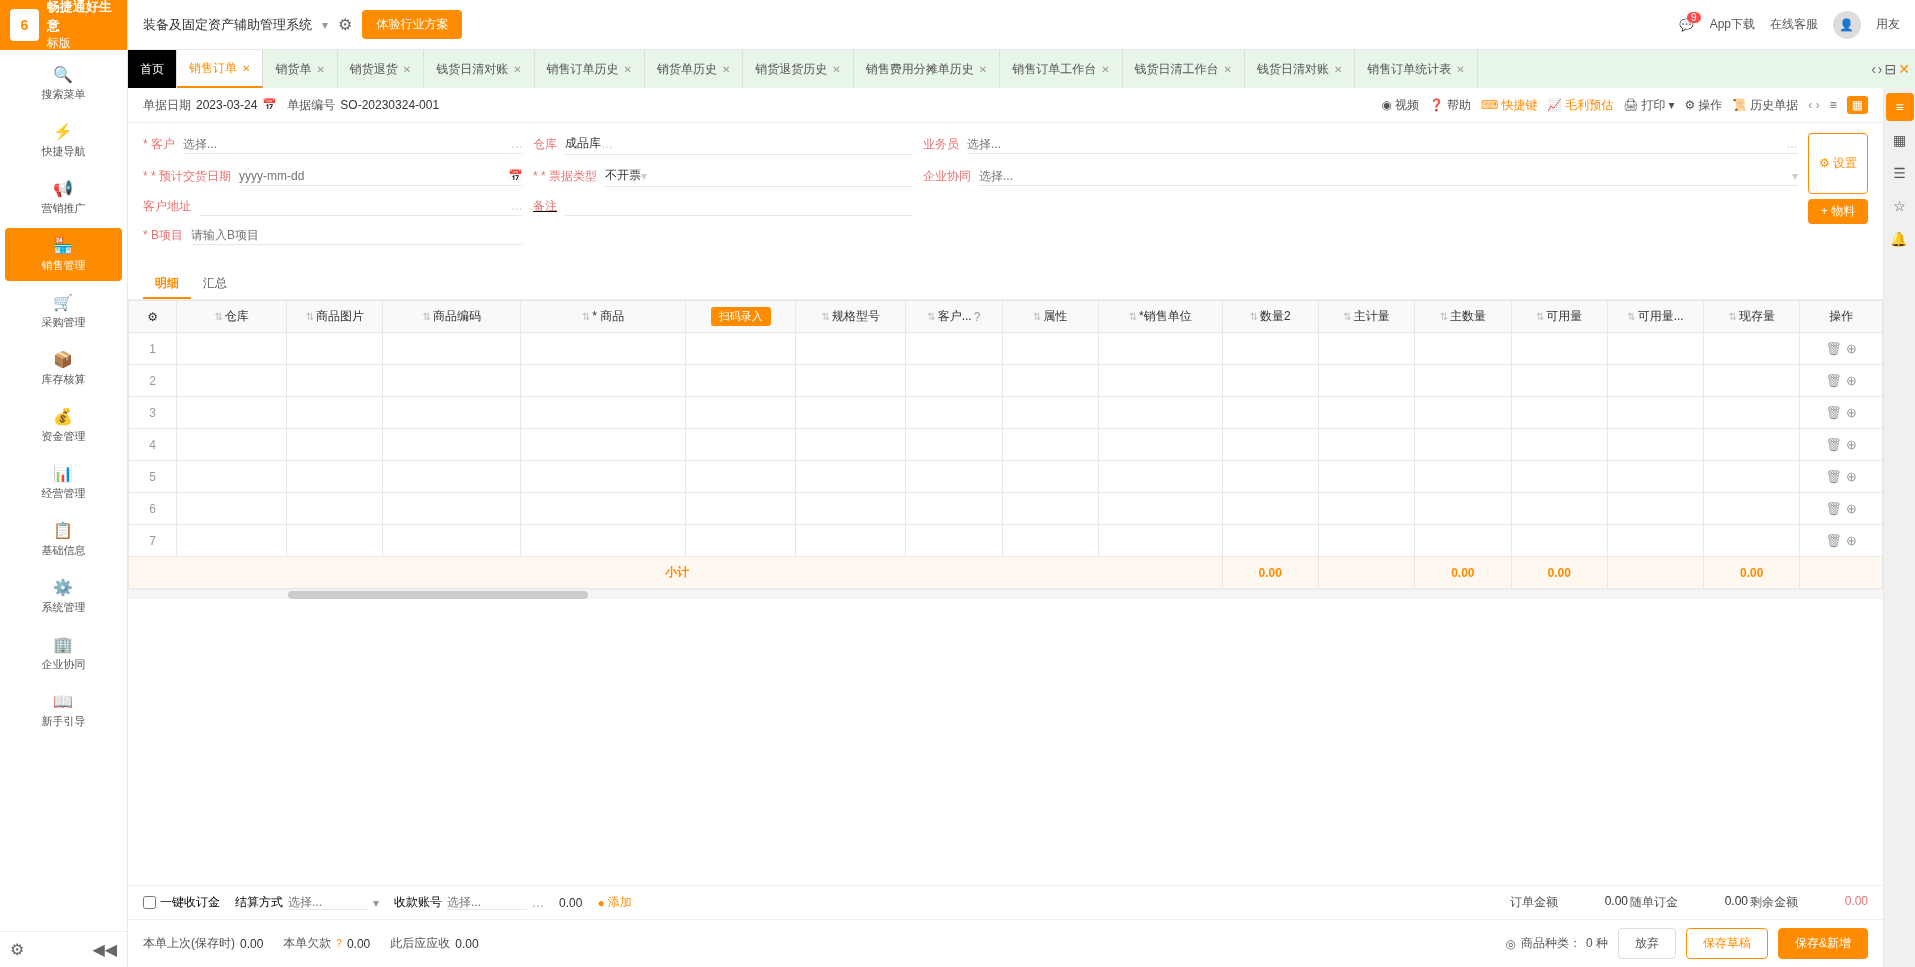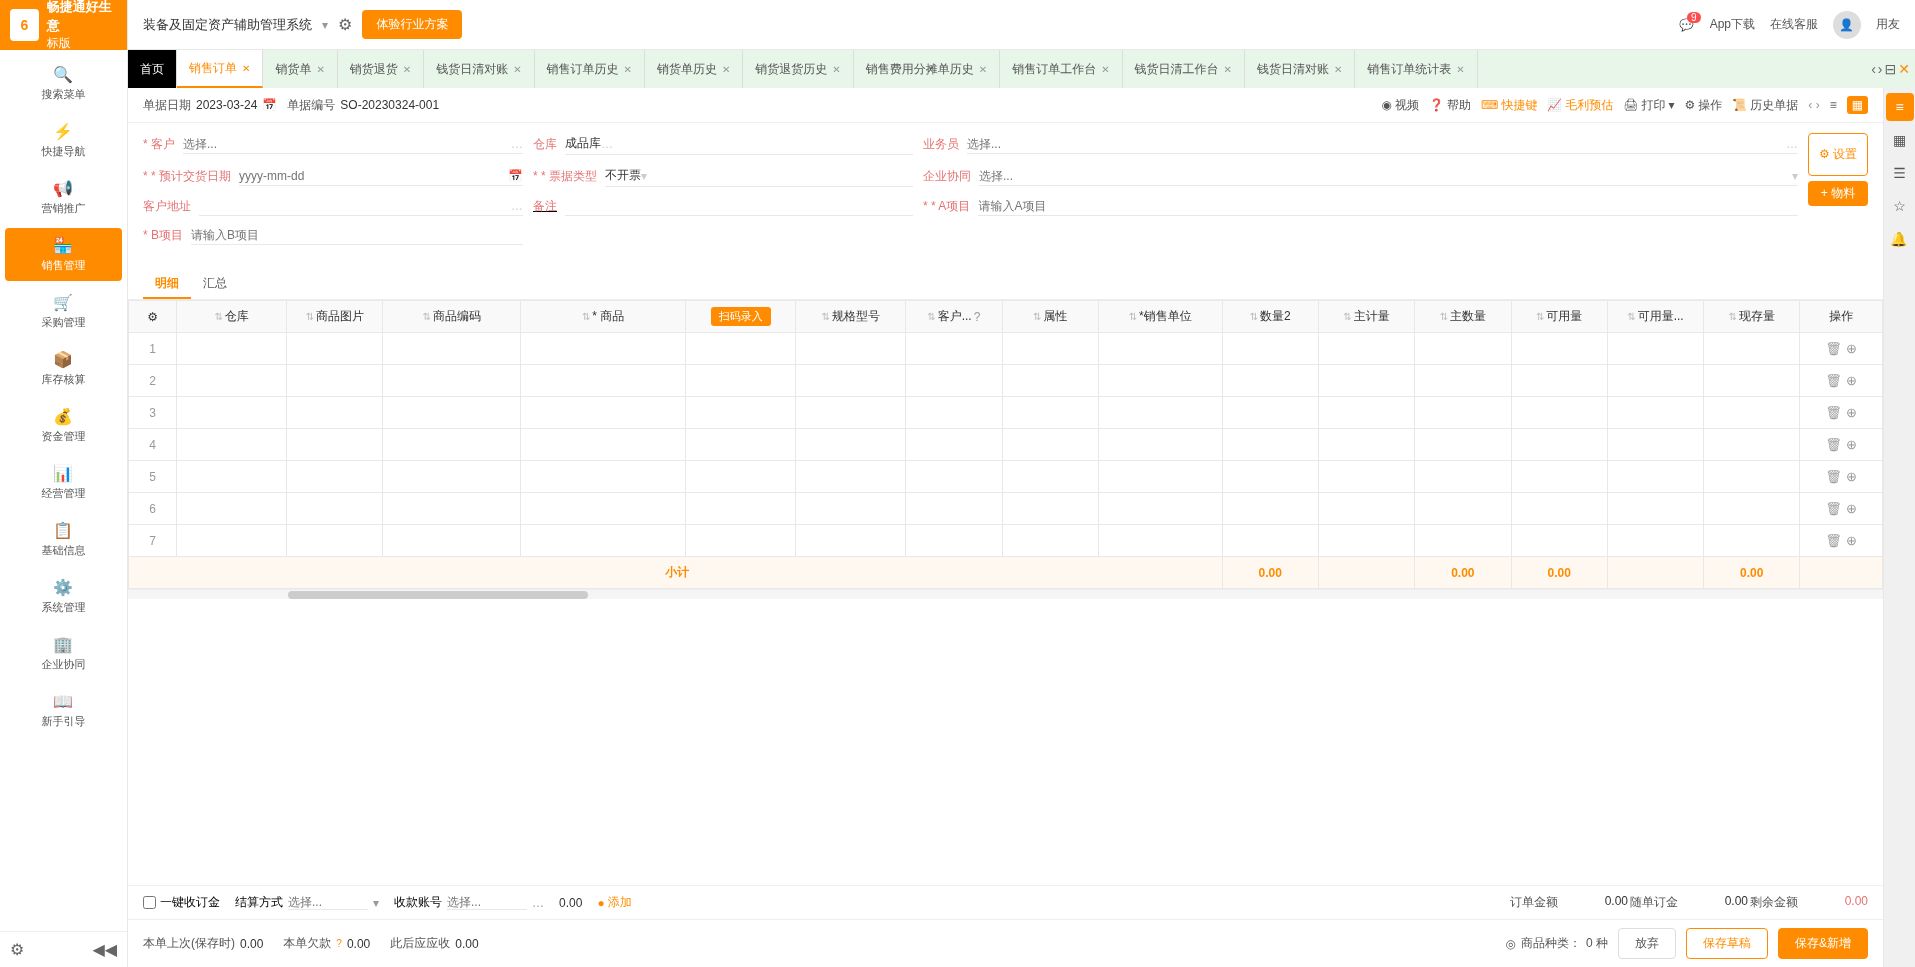--- a/index.html
+++ b/index.html
@@ -295,21 +295,21 @@
           <span class="header-btn">📜 <span>历史单据</span></span>
           <span style="color:#999;">‹ ›</span>
           <span style="cursor:pointer;color:#666;">≡</span>
           <span style="cursor:pointer;color:#ff8c00;background:#ff8c00;color:#fff;padding:2px 5px;border-radius:3px;">▦</span>
         </div>
       </div>
 
       <div class="form-body">
 
         <div style="float:right;display:flex;flex-direction:column;gap:5px;margin-left:10px;">
-          <button style="background:#fff;border:1px solid #ff8c00;color:#ff8c00;padding:12px 10px;border-radius:4px;cursor:pointer;font-size:12px;">⚙ <span>设置</span></button>
+          <button style="background:#fff;border:1px solid #ff8c00;color:#ff8c00;padding:21px 10px;border-radius:4px;cursor:pointer;font-size:12px;">⚙ <span>设置</span></button>
           <button style="background:#ff8c00;border:none;color:#fff;padding:4px 10px;border-radius:4px;cursor:pointer;font-size:12px;">+ <span>物料</span></button>
         </div>
 
         <div class="form-row">
           <div class="form-cell" style="max-width:380px;">
             <label class="no-required" style="color:#e57373;">* <span>客户</span></label>
             <div class="input-wrap">
               <input type="text" placeholder="选择..." style="">
               <span class="suffix">…</span>
             </div>
@@ -359,26 +359,20 @@
             <label class="no-required">客户地址</label>
             <div class="input-wrap">
               <input type="text" style="">
               <span class="suffix">…</span>
             </div>
           </div>
           <div class="form-cell" style="max-width:380px;text-decoration:underline;">
             <label class="no-required">备注</label>
             <div class="input-wrap">
               <input type="text" style="">
-            </div>
-          </div>
-          <div class="form-cell">
-            <label>* <span>A项目</span></label>
-            <div class="input-wrap">
-              <input type="text" placeholder="请输入A项目" style="">
             </div>
           </div>
         </div>
 
         <div class="form-row">
           <div class="form-cell" style="max-width:380px;">
             <label class="no-required">* <span>B项目</span></label>
             <div class="input-wrap">
               <input type="text" placeholder="请输入B项目" style="">
             </div>

